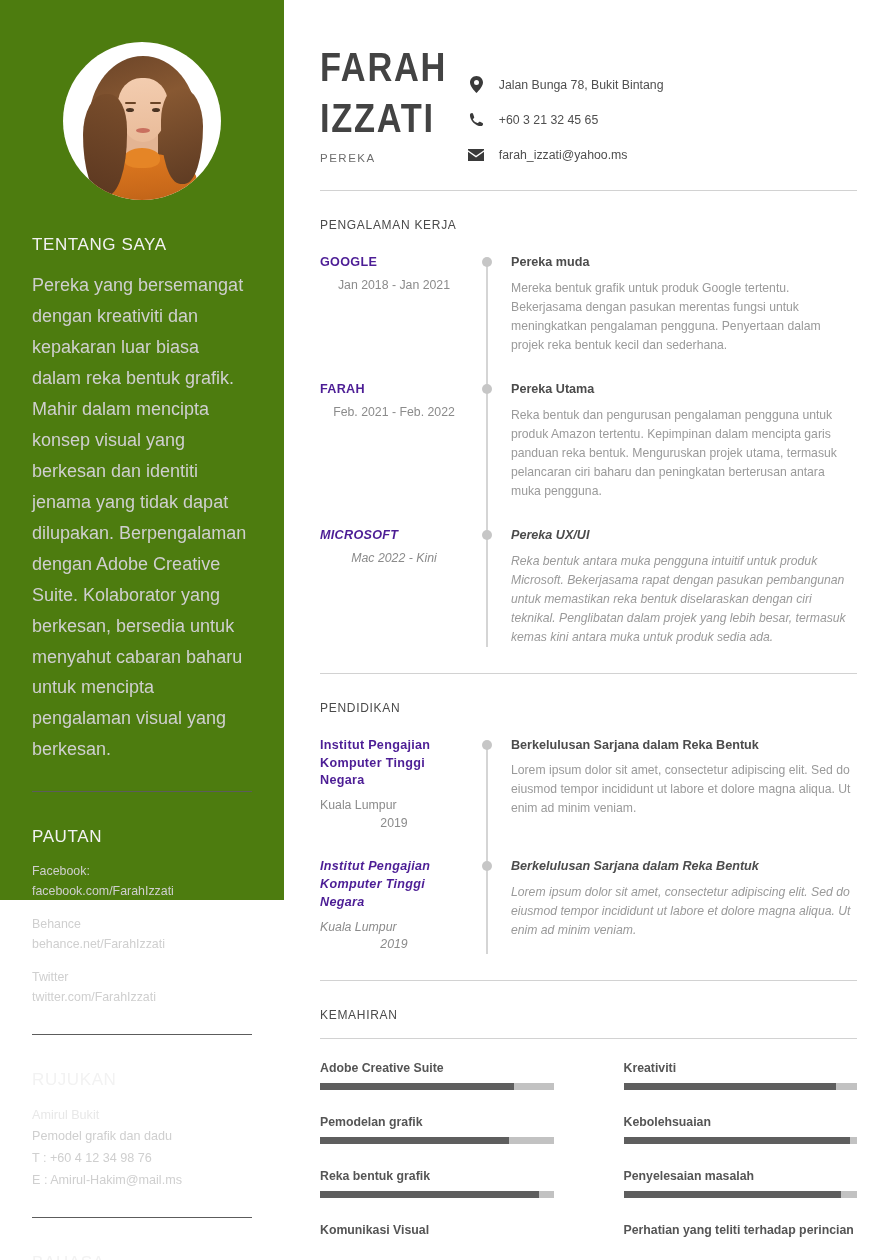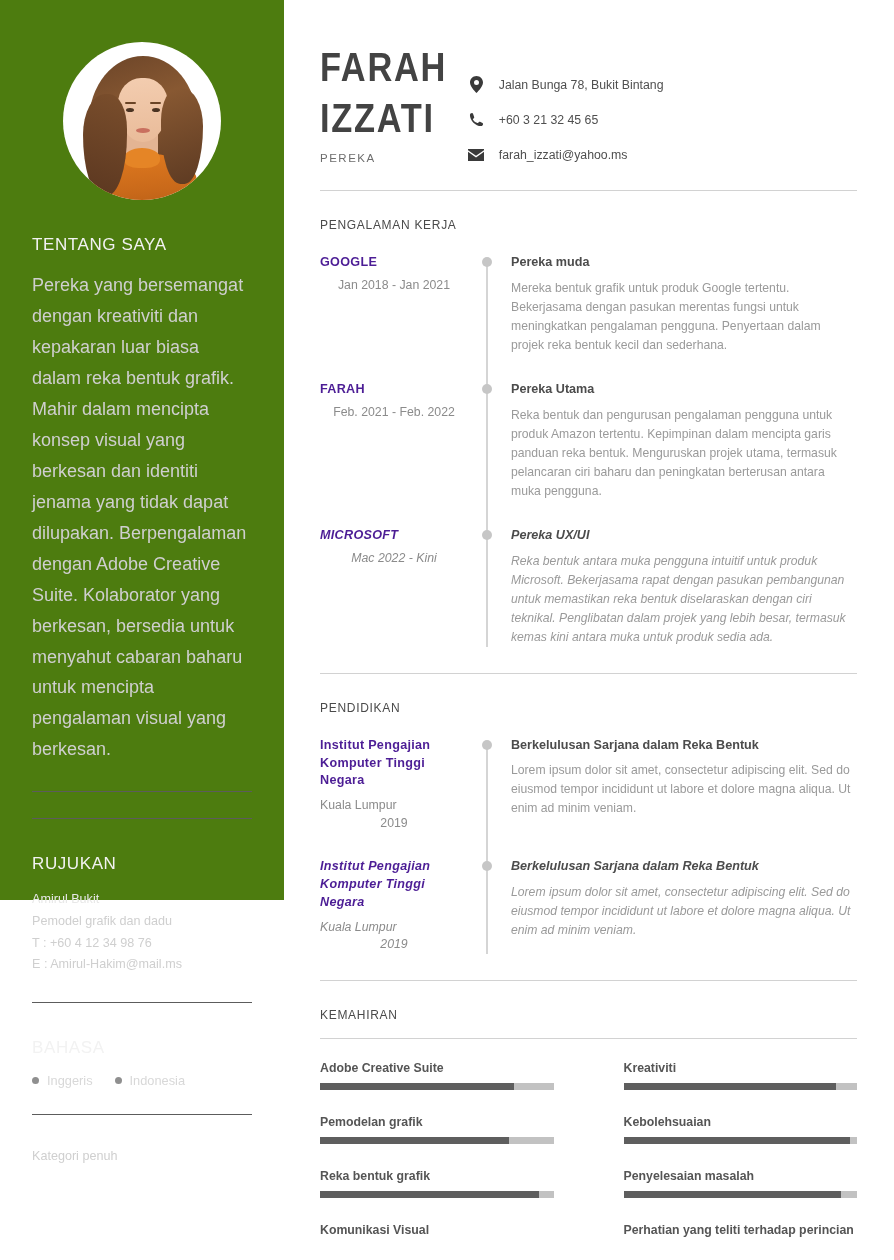--- a/index.html
+++ b/index.html
@@ -295,20 +295,36 @@
     </div>
   </div>
 
   <section class="side-section">
     <h2 class="side-h">TENTANG SAYA</h2>
     <p class="side-p">Pereka yang bersemangat dengan kreativiti dan kepakaran luar biasa dalam reka bentuk grafik. Mahir dalam mencipta konsep visual yang berkesan dan identiti jenama yang tidak dapat dilupakan. Berpengalaman dengan Adobe Creative Suite. Kolaborator yang berkesan, bersedia untuk menyahut cabaran baharu untuk mencipta pengalaman visual yang berkesan.</p>
   </section>
 
   <div class="side-rule"></div>
 
+  <section class="side-section">
+    <h2 class="side-h">PAUTAN</h2>
+
+    <div class="link-item">
+      <div class="link-label">Facebook:</div>
+      <div class="link-url">facebook.com/FarahIzzati</div>
+    </div>
+    <div class="link-item">
+      <div class="link-label">Behance</div>
+      <div class="link-url">behance.net/FarahIzzati</div>
+    </div>
+    <div class="link-item">
+      <div class="link-label">Twitter</div>
+      <div class="link-url">twitter.com/FarahIzzati</div>
+    </div>
+  </section>
 
   <div class="side-rule"></div>
 
   <section class="side-section">
     <h2 class="side-h">RUJUKAN</h2>
     <div class="ref-name">Amirul Bukit</div>
     <div class="ref-line">Pemodel grafik dan dadu</div>
     <div class="ref-line">T : +60 4 12 34 98 76</div>
     <div class="ref-line">E : Amirul-Hakim@mail.ms</div>
   </section>

